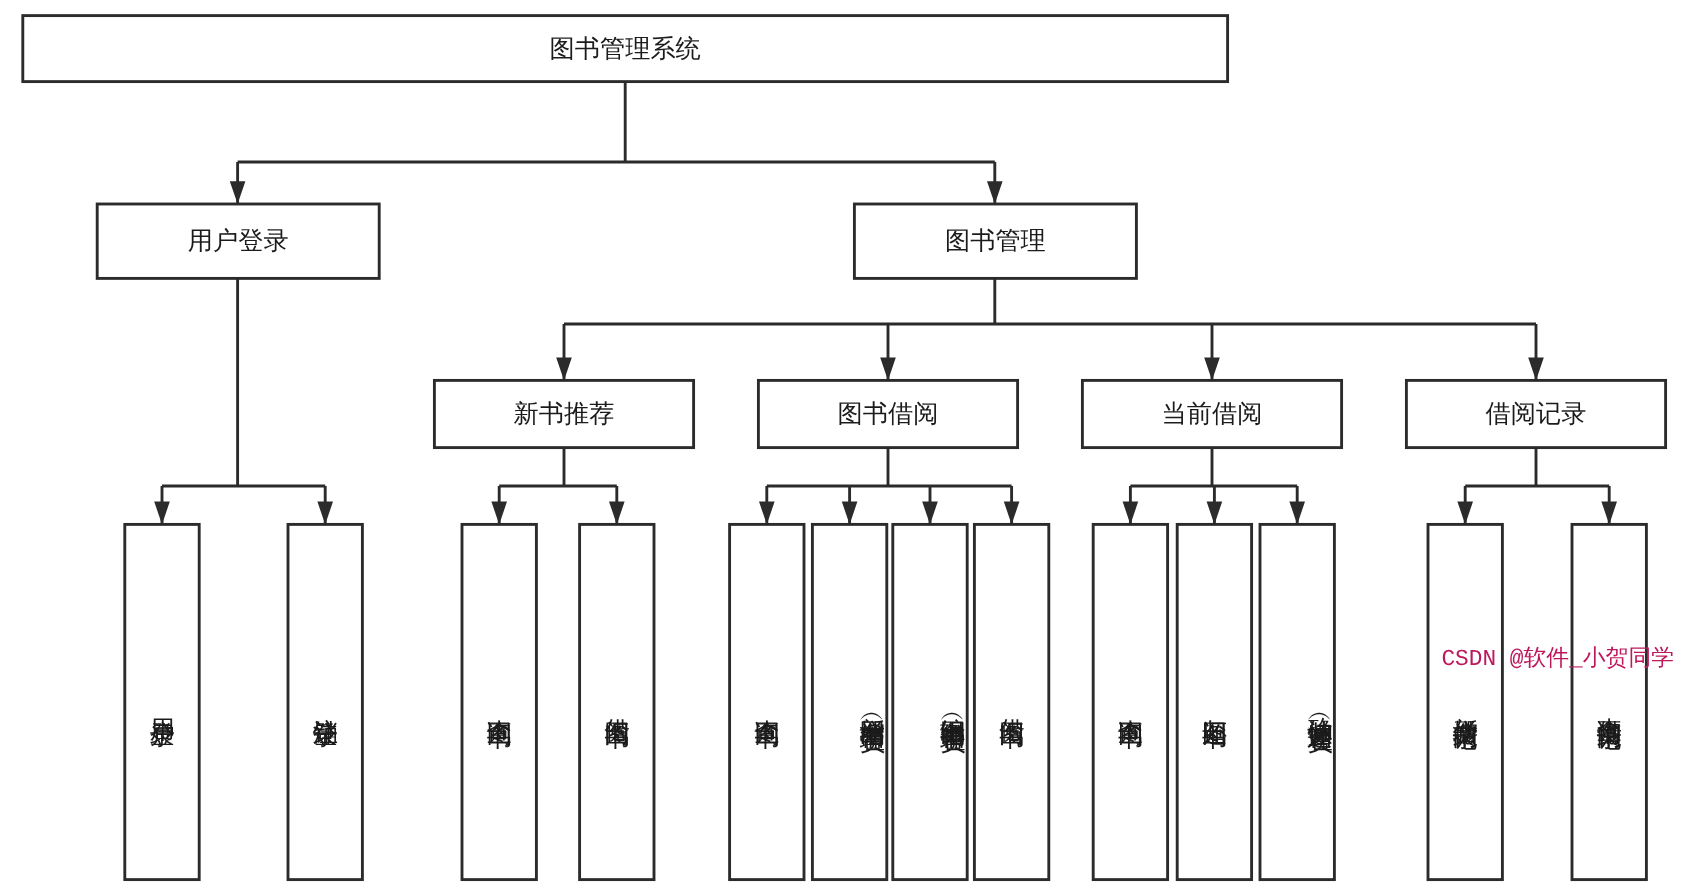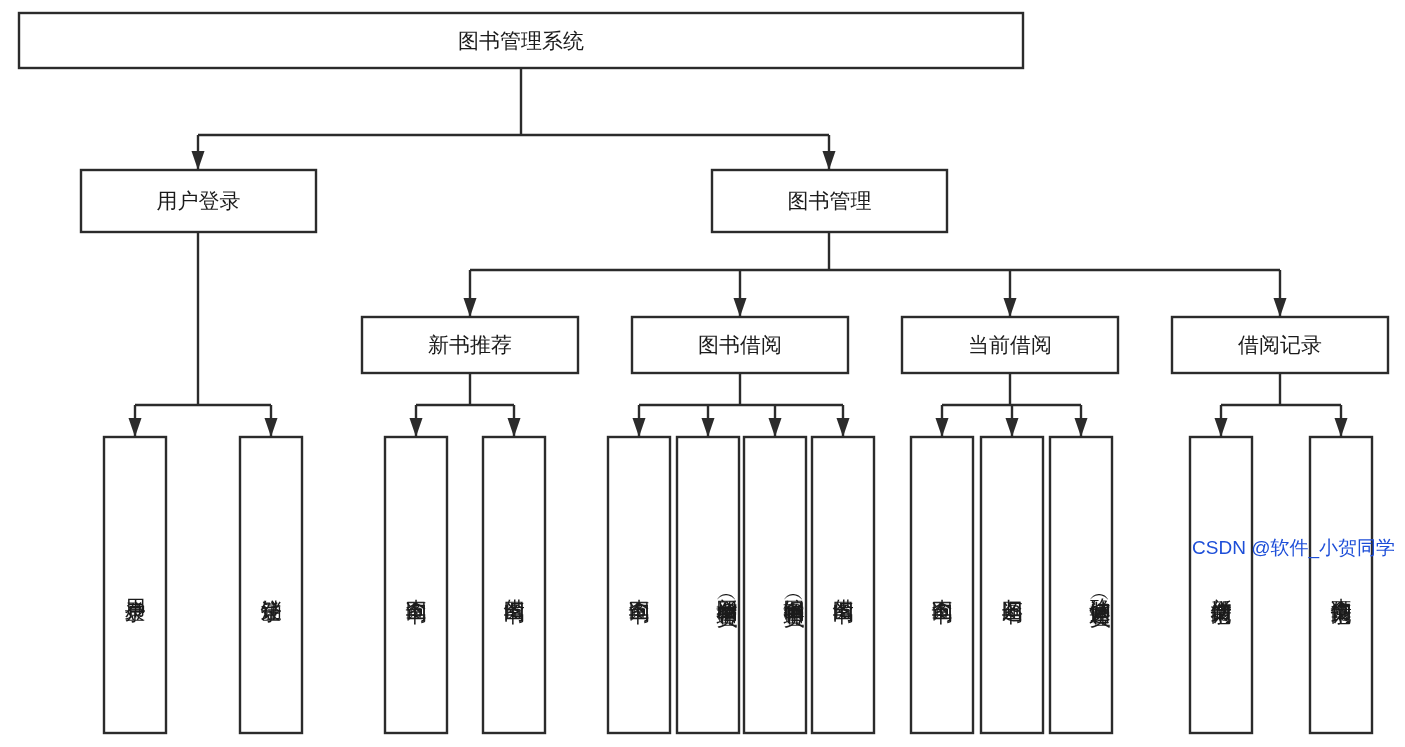--- a/index.html
+++ b/index.html
@@ -59,23 +59,23 @@
     display: flex;
     align-items: center;
     justify-content: center;
     white-space: nowrap;
     pointer-events: none;
   }
   .watermark {
     position: absolute;
     right: 10px;
     bottom: 6px;
-    color: #1d4ed8;
+    color: #be185d;
     font-size: 19px;
-    font-family: Liberation Sans, sans-serif;
+    font-family: Liberation Mono, monospace;
     white-space: nowrap;
   }
 </style>
 </head>
 <body>
 
 <div id="diagram-root">
   <svg class="diagram" id="diagram-svg" viewBox="0 0 1405 747">
       <g>
         <rect x="19" y="13" width="1004" height="55" class="node-box"></rect>

